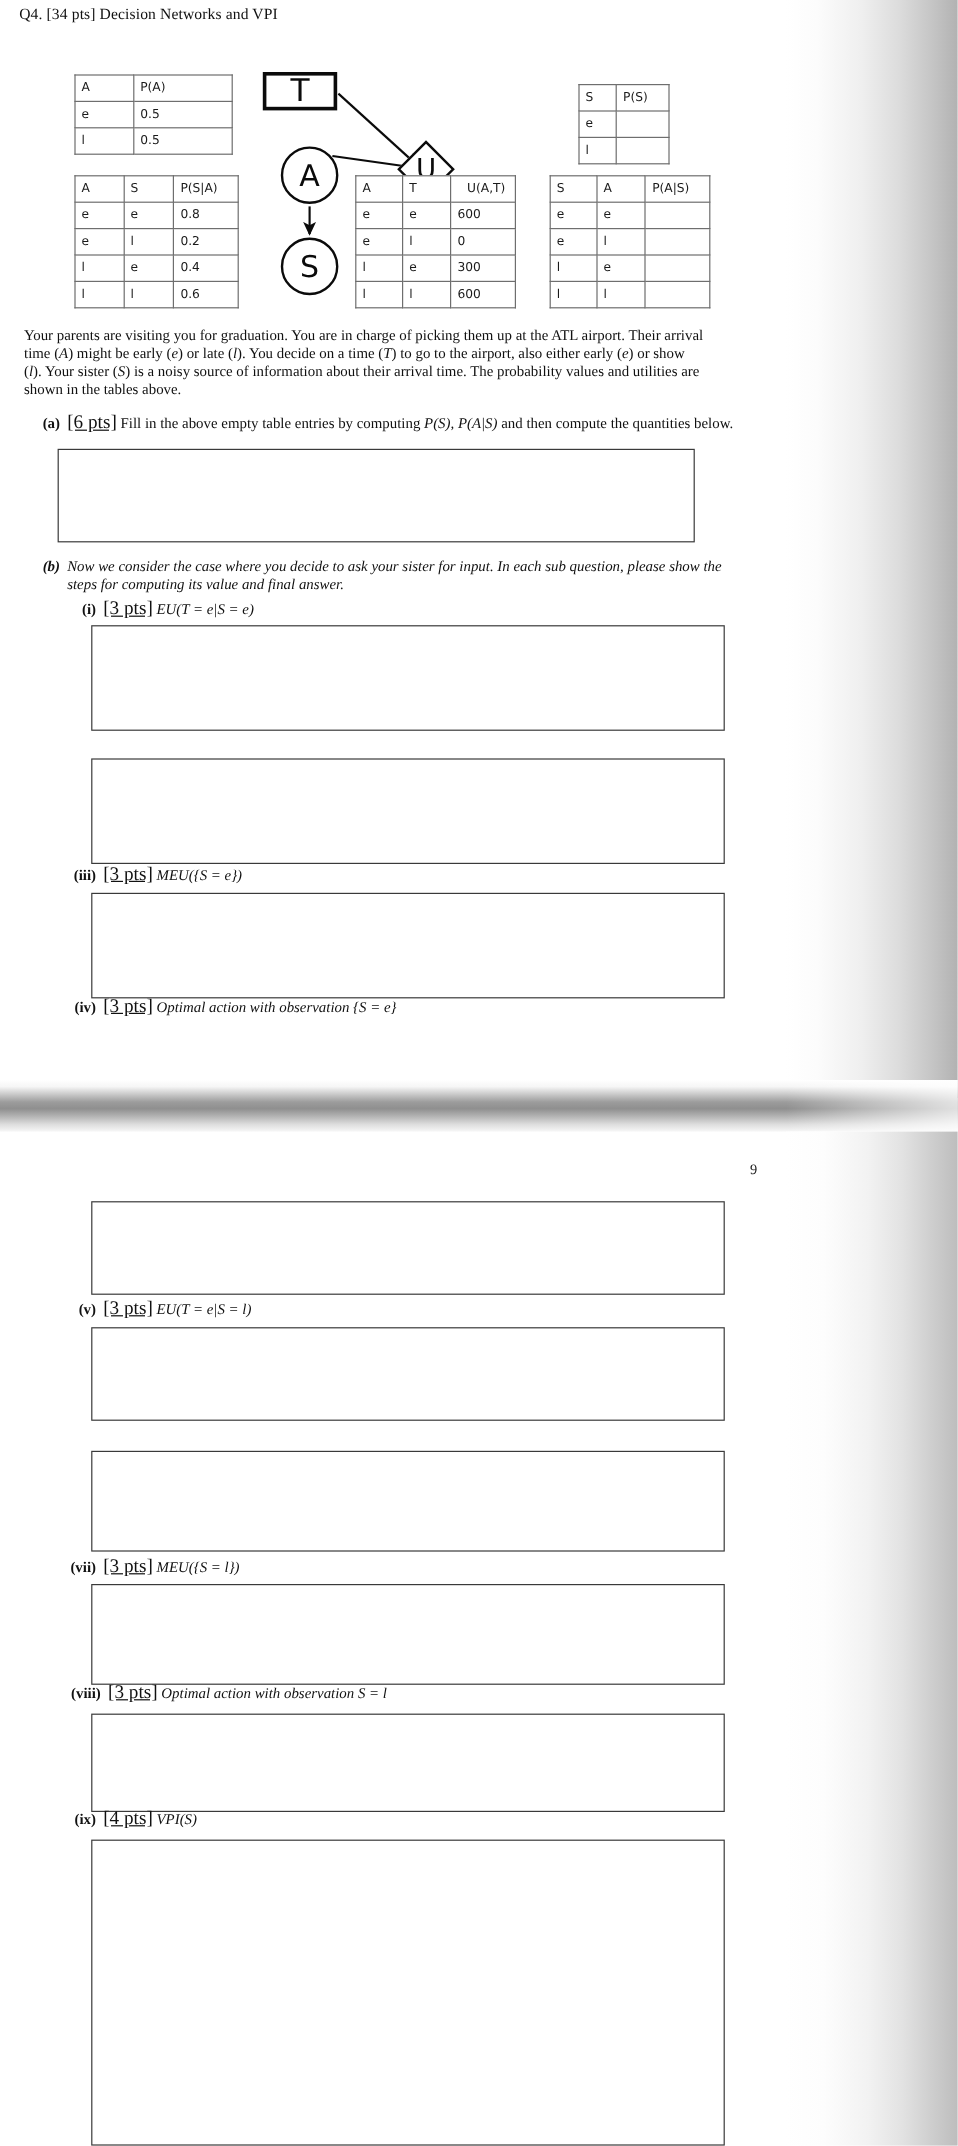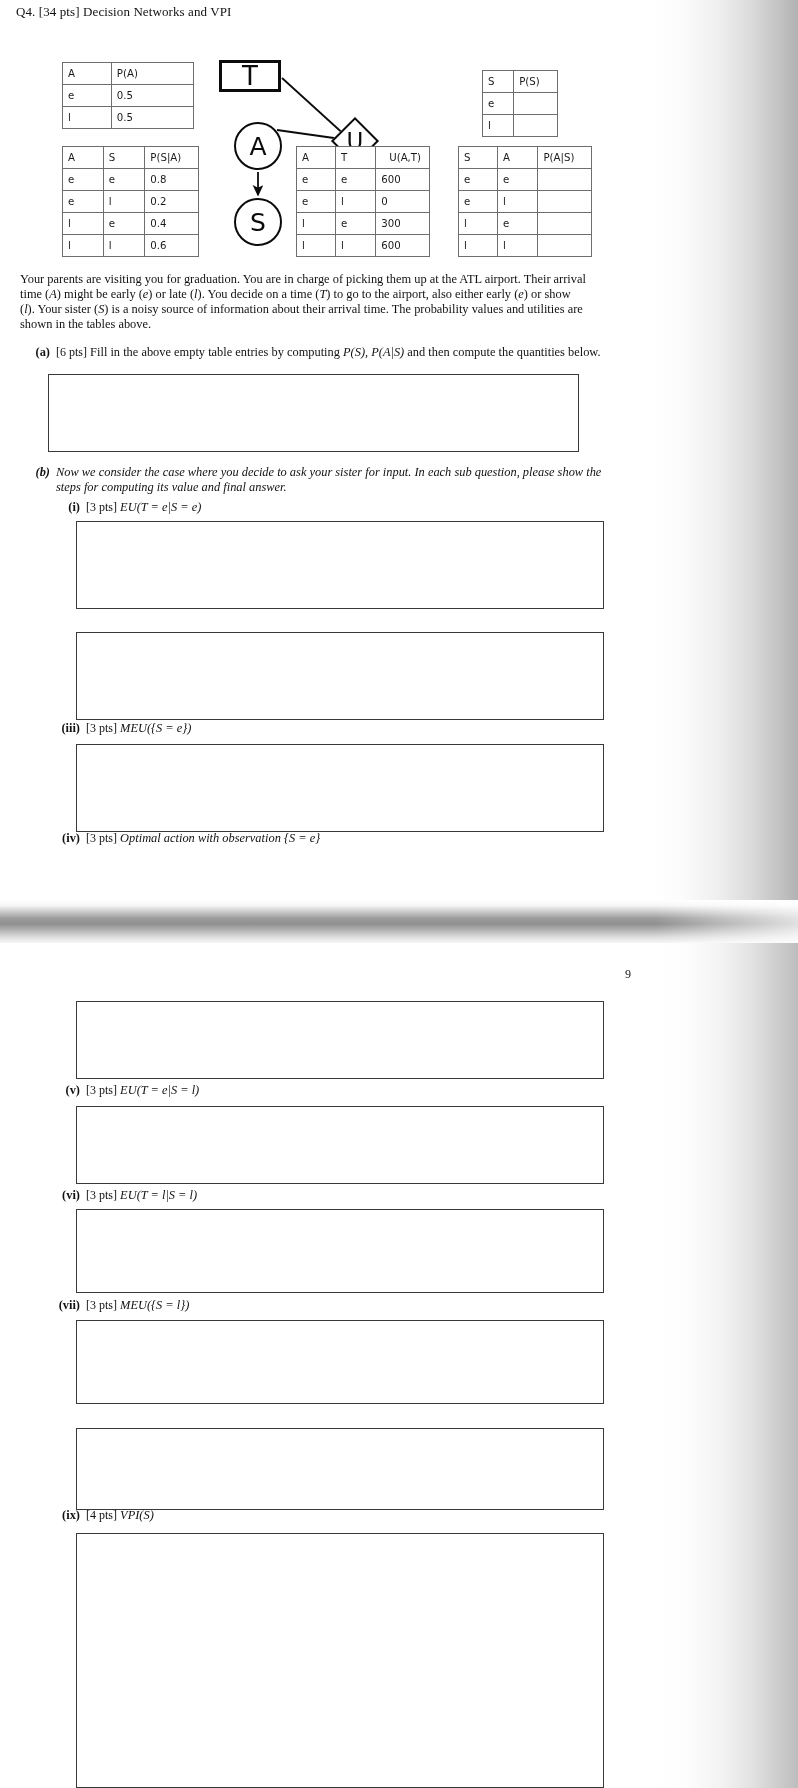--- a/index.html
+++ b/index.html
@@ -74,21 +74,21 @@
     font-size: 12.4px;
     line-height: 15.1px;
     text-align: justify;
   }
   .item {
     position: absolute;
     font-size: 12.4px;
     line-height: 15.1px;
   }
   .item .lbl { font-weight: bold; }
-  .pts { font-size: 12px; }
+  .pts { font-size: 16px; text-decoration: underline; }
   .mathit { font-style: italic; font-family: "Liberation Serif", serif; }
 
   
   .item-a  { left: 20px;  width: 640px; }
   .item-b  { left: 20px;  width: 636px; font-style: italic; }
   .item-rn { left: 50px;  width: 600px; }
   .lbl-box {
     display: inline-block;
     width: 30px;
     text-align: right;
@@ -400,30 +400,30 @@
 
   <div class="page-num" style="left:625px; top:24px;">9</div>
 
   <div class="ansbox" style="left:76px; top:58px; width:528px; height:78px;"></div>
 
   <div class="item item-rn" style="top:140px;">
     <span class="lbl lbl-box">(v)</span><span class="pts">[3 pts]</span> <span class="mathit">EU(T = e|S = l)</span>
   </div>
   <div class="ansbox" style="left:76px; top:163px; width:528px; height:78px;"></div>
 
-  <div class="item item-rn" style="top:245px;">
-    <span class="lbl lbl-box">(vi)</span><span class="pts">[3 pts]</span> <span class="mathit">EU(T = l|S = l)</span>
-  </div>
   <div class="ansbox" style="left:76px; top:266px; width:528px; height:84px;"></div>
 
   <div class="item item-rn" style="top:355px;">
     <span class="lbl lbl-box">(vii)</span><span class="pts">[3 pts]</span> <span class="mathit">MEU({S = l})</span>
   </div>
   <div class="ansbox" style="left:76px; top:377px; width:528px; height:84px;"></div>
 
+  <div class="item item-rn" style="top:460px;">
+    <span class="lbl lbl-box" style="width:34px;">(viii)</span><span class="pts">[3 pts]</span> <span class="mathit">Optimal action with observation S = l</span>
+  </div>
   <div class="ansbox" style="left:76px; top:485px; width:528px; height:82px;"></div>
 
   <div class="item item-rn" style="top:565px;">
     <span class="lbl lbl-box">(ix)</span><span class="pts">[4 pts]</span> <span class="mathit">VPI(S)</span>
   </div>
   <div class="ansbox" style="left:76px; top:590px; width:528px; height:255px;"></div>
 
   <div class="page-edge"></div>
 </div>
 

